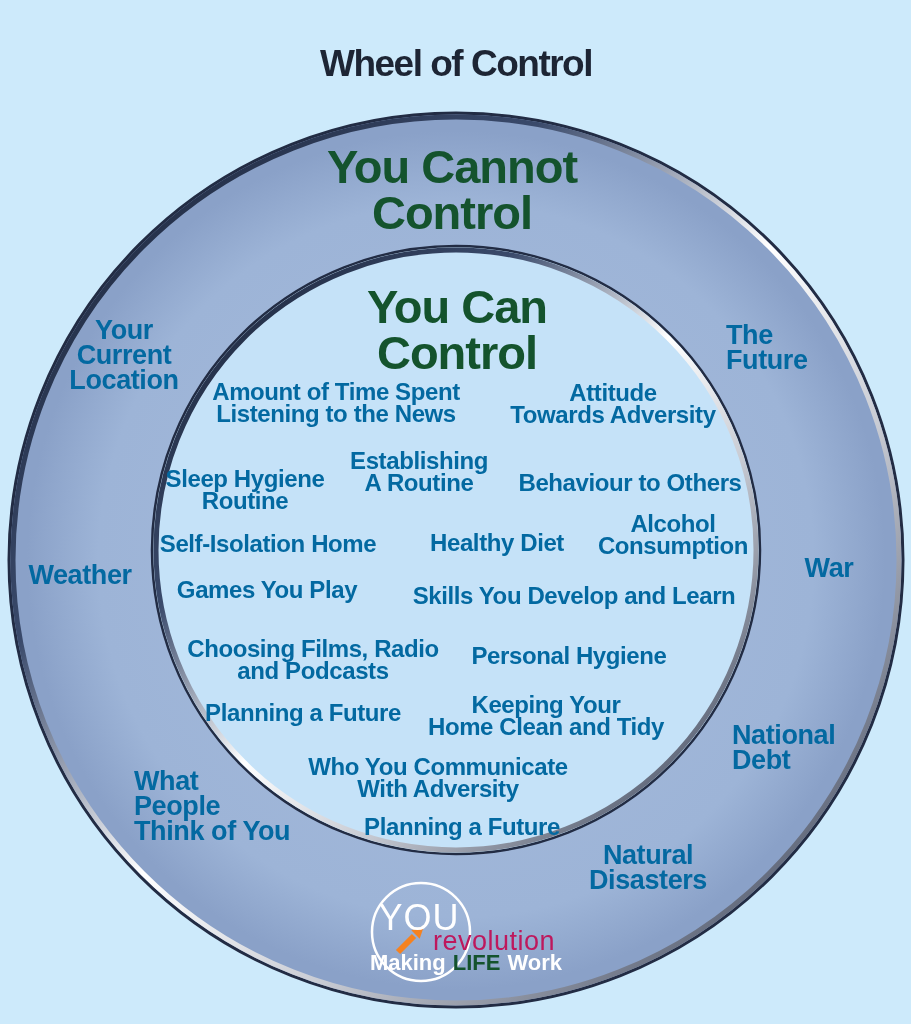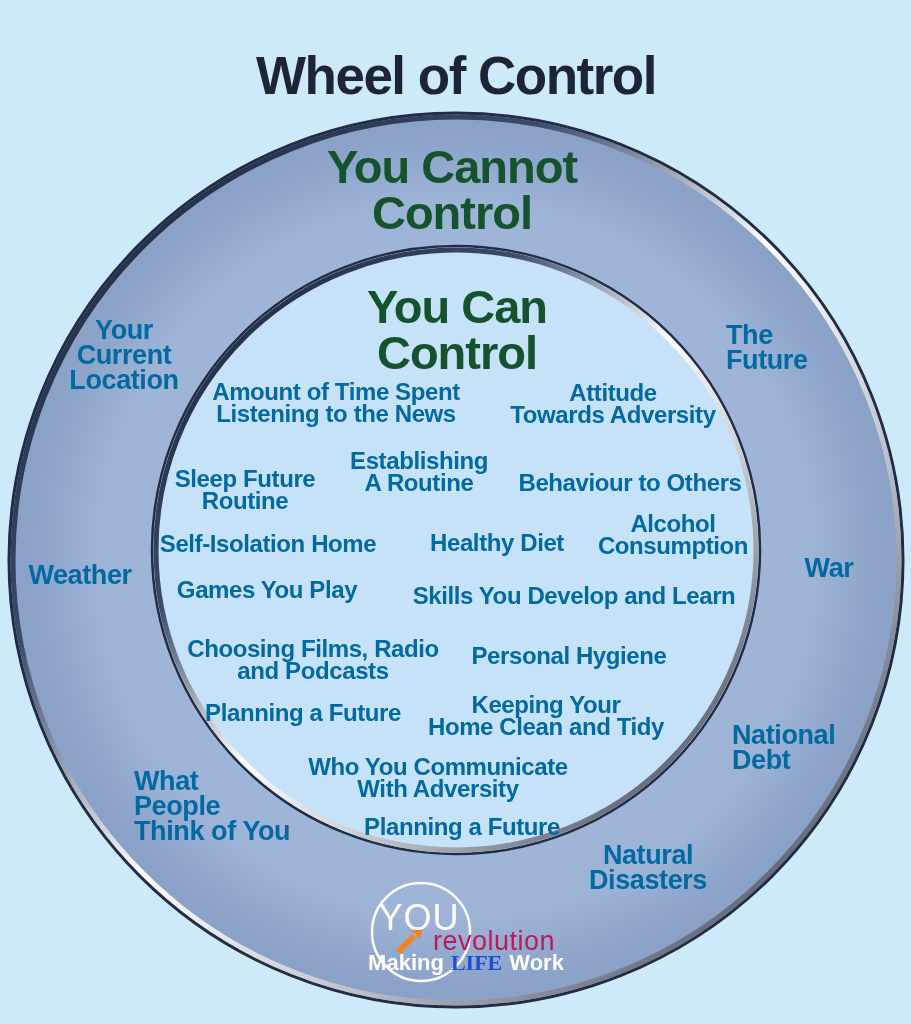--- a/index.html
+++ b/index.html
@@ -9,23 +9,23 @@
   }
   .stage{
     position:relative;
     width:911px;height:1024px;
     background:#cdeafb;
     overflow:hidden;
   }
   .stage svg{position:absolute;left:0;top:0;}
 
   .page-title{
-    position:absolute;left:456px;top:75px;
+    position:absolute;left:456px;top:64px;
     transform:translate(-50%,-50%);
-    font-size:53px;font-weight:700;letter-spacing:-1.5px;
+    font-size:37px;font-weight:700;letter-spacing:-1.5px;
     color:#1d2534;white-space:nowrap;
   }
   .heading{
     position:absolute;transform:translate(-50%,-50%);
     color:#14532d;font-weight:700;font-size:47px;
     line-height:0.98;letter-spacing:-1px;
     text-align:center;white-space:pre-line;
   }
   .lbl{
     position:absolute;transform:translate(-50%,-50%);
@@ -43,21 +43,21 @@
   }
   .logo-name{
     position:absolute;left:433px;top:941px;transform:translate(0,-50%);
     color:#be185d;font-weight:400;font-size:27px;letter-spacing:0.5px;
   }
   .logo-tagline{
     position:absolute;left:466px;top:963px;transform:translate(-50%,-50%);
     display:flex;gap:0.32em;white-space:nowrap;
     color:#ffffff;font-weight:700;font-size:22px;
   }
-  .logo-tagline .hl{color:#1d4ed8;font-family:Liberation Serif, serif;}
+  .logo-tagline .hl{color:#14532d;}
 </style>
 </head>
 <body>
 
 <div class="stage">
 
   <svg width="911" height="1024" viewBox="0 0 911 1024">
     <defs>
       <radialGradient id="ringGrad" cx="50%" cy="50%" r="50%">
         <stop offset="0%" stop-color="#a6bbdc"></stop>
@@ -91,21 +91,21 @@
 Control</div>
   <div class="heading" style="left:457px;top:330px">You Can
 Control</div>
 
   <div class="lbl in" style="left:336px;top:403px">Amount of Time Spent
 Listening to the News</div>
   <div class="lbl in" style="left:613px;top:404px">Attitude
 Towards Adversity</div>
   <div class="lbl in" style="left:419px;top:472px">Establishing
 A Routine</div>
-  <div class="lbl in" style="left:245px;top:490px">Sleep Future
+  <div class="lbl in" style="left:245px;top:490px">Sleep Hygiene
 Routine</div>
   <div class="lbl in" style="left:630px;top:483px">Behaviour to Others</div>
   <div class="lbl in" style="left:673px;top:535px">Alcohol
 Consumption</div>
   <div class="lbl in" style="left:268px;top:544px">Self-Isolation Home</div>
   <div class="lbl in" style="left:497px;top:543px">Healthy Diet</div>
   <div class="lbl in" style="left:267px;top:590px">Games You Play</div>
   <div class="lbl in" style="left:574px;top:596px">Skills You Develop and Learn</div>
   <div class="lbl in" style="left:313px;top:660px">Choosing Films, Radio
 and Podcasts</div>

